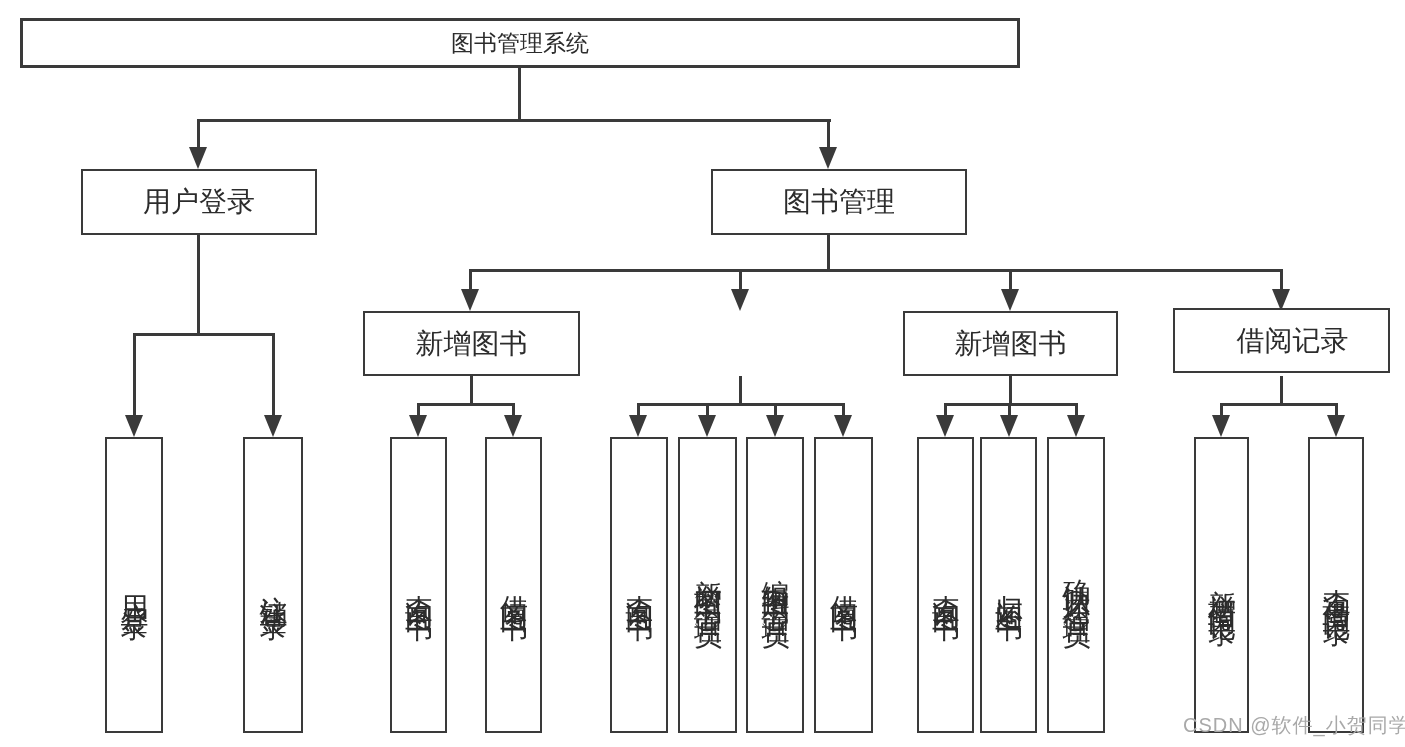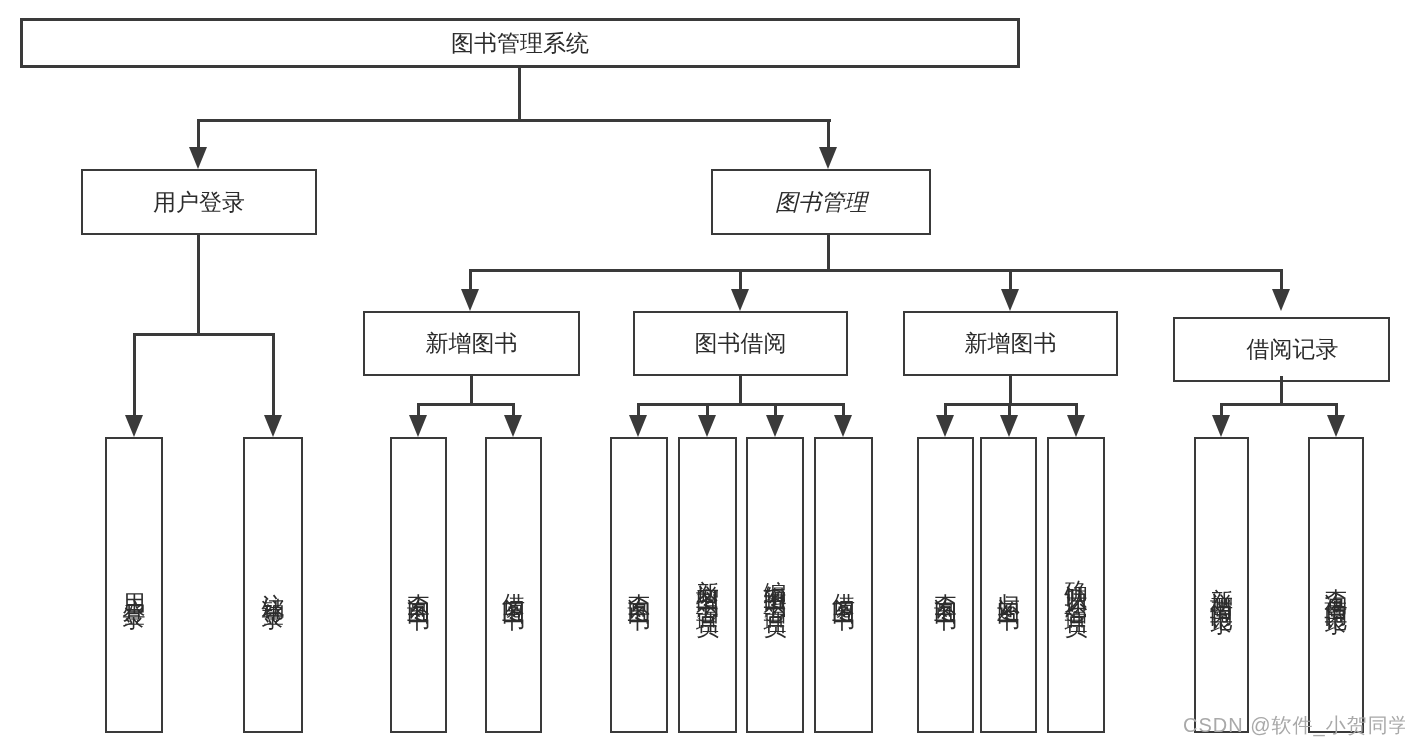--- a/index.html
+++ b/index.html
@@ -22,21 +22,21 @@
   }
   .node {
     position: absolute;
     box-sizing: border-box;
     border: 2px solid var(--line);
     background: var(--bg);
     display: flex;
     align-items: center;
     justify-content: center;
     color: var(--text);
-    font-size: 23px;
+    font-size: 28px;
     line-height: 1;
   }
   .node.root { border-width: 3px; font-size: 23px; }
   .vnode span {
     writing-mode: vertical-rl;
     text-orientation: upright;
     letter-spacing: 0.22em;
     white-space: nowrap;
   }
   .vline { position: absolute; width: 3px; background: var(--line); }
@@ -71,21 +71,21 @@
   <div class="vline" style="left:518px; top:68px; height:53px;"></div>
   <div class="hline" style="left:197px; top:119px; width:634px;"></div>
   <div class="vline" style="left:197px; top:119px; height:30px;"></div>
   <div class="arrowhead" style="left:189px; top:147px;"></div>
   <div class="vline" style="left:827px; top:119px; height:30px;"></div>
   <div class="arrowhead" style="left:819px; top:147px;"></div>
 
   <div class="node" style="left:81px; top:169px; width:236px; height:66px;">
     <span>用户登录</span>
   </div>
-  <div class="node" style="left:711px; top:169px; width:220px; height:66px;font-style:italic;">
+  <div class="node" style="left:711px; top:169px; width:256px; height:66px;">
     <span>图书管理</span>
   </div>
 
   <div class="vline" style="left:197px; top:235px; height:101px;"></div>
   <div class="hline" style="left:133px; top:333px; width:142px;"></div>
   <div class="vline" style="left:133px; top:333px; height:83px;"></div>
   <div class="arrowhead" style="left:125px; top:415px;"></div>
   <div class="vline" style="left:272px; top:333px; height:83px;"></div>
   <div class="arrowhead" style="left:264px; top:415px;"></div>
 
@@ -96,27 +96,24 @@
   <div class="vline" style="left:739px; top:269px; height:22px;"></div>
   <div class="arrowhead" style="left:731px; top:289px;"></div>
   <div class="vline" style="left:1009px; top:269px; height:22px;"></div>
   <div class="arrowhead" style="left:1001px; top:289px;"></div>
   <div class="vline" style="left:1280px; top:269px; height:22px;"></div>
   <div class="arrowhead" style="left:1272px; top:289px;"></div>
 
   <div class="node" style="left:363px; top:311px; width:217px; height:65px;">
     <span>新增图书</span>
   </div>
-  <div class="node" style="left:633px; top:311px; width:215px; height:65px;">
-    <span>图书借阅</span>
-  </div>
   <div class="node" style="left:903px; top:311px; width:215px; height:65px;">
     <span>新增图书</span>
   </div>
-  <div class="node" style="left:1173px; top:317px; width:217px; height:65px;padding-left:22px;">
+  <div class="node" style="left:1173px; top:308px; width:217px; height:65px;padding-left:22px;">
     <span>借阅记录</span>
   </div>
 
   <div class="vline" style="left:470px; top:376px; height:30px;"></div>
   <div class="hline" style="left:417px; top:403px; width:98px;"></div>
   <div class="vline" style="left:417px; top:403px; height:13px;"></div>
   <div class="arrowhead" style="left:409px; top:415px;"></div>
   <div class="vline" style="left:512px; top:403px; height:13px;"></div>
   <div class="arrowhead" style="left:504px; top:415px;"></div>
 

